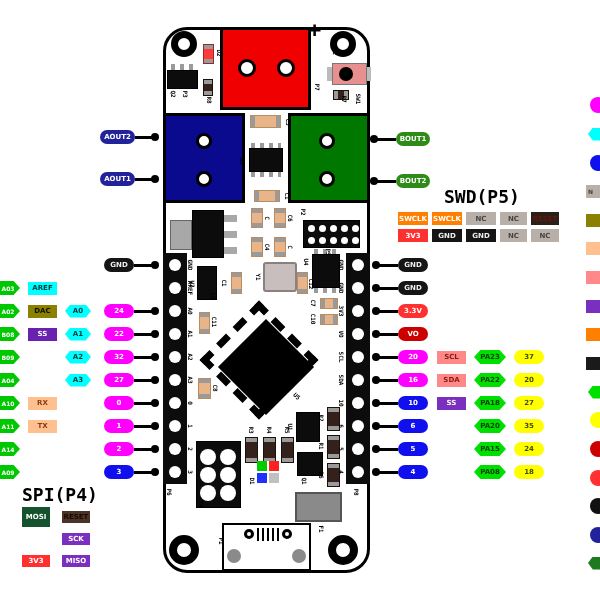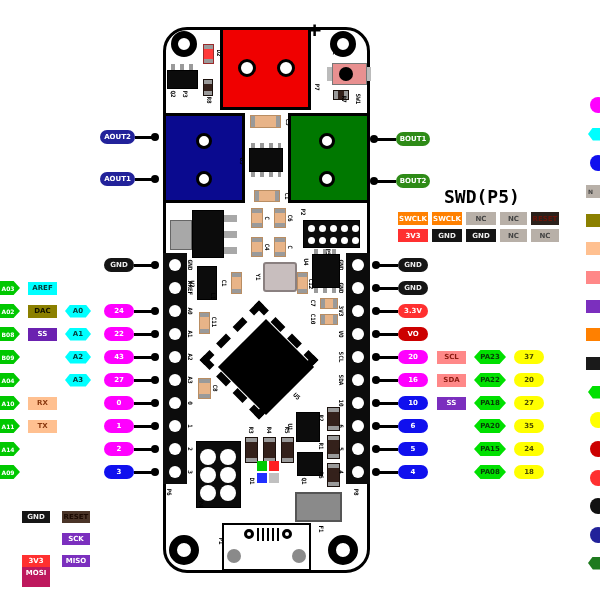--- a/index.html
+++ b/index.html
@@ -107,20 +107,21 @@
     <div style="background:#C0C0C0"></div>
   </div>
 
   <div class="abs ic" style="left:196px;top:441px;width:45px;height:67px"></div>
   <div class="abs" style="left:295px;top:492px;width:47px;height:30px;background:#8A8A8A;border:2px solid #555"></div>
 
   <div class="abs" style="left:222px;top:523px;width:89px;height:48px;background:#fff;border:2px solid #000"></div>
   <div class="abs" style="left:257px;top:528px;width:24px;height:13px;background:repeating-linear-gradient(90deg,#000 0 2px,#fff 2px 5px)"></div>
 
   <div class="abs title" style="left:444px;top:186px">SWD(P5)</div>
+  <div class="abs title" style="left:22px;top:484px">SPI(P4)</div>
 
   <div id="gen" class="abs" style="left:0;top:0;width:600px;height:600px">
       <div class="abs " style="left: 171px; top: 31px; width: 26px; height: 26px; border-radius: 50%; background: rgb(255, 255, 255); border: 7px solid rgb(0, 0, 0);"></div>
       <div class="abs " style="left: 330px; top: 31px; width: 26px; height: 26px; border-radius: 50%; background: rgb(255, 255, 255); border: 7px solid rgb(0, 0, 0);"></div>
       <div class="abs " style="left: 169px; top: 535px; width: 30px; height: 30px; border-radius: 50%; background: rgb(255, 255, 255); border: 8px solid rgb(0, 0, 0);"></div>
       <div class="abs " style="left: 328px; top: 535px; width: 30px; height: 30px; border-radius: 50%; background: rgb(255, 255, 255); border: 8px solid rgb(0, 0, 0);"></div>
       <div class="abs " style="left: 238px; top: 59px; width: 18px; height: 18px; border-radius: 50%; background: rgb(255, 255, 255); border: 3px solid rgb(0, 0, 0);"></div>
       <div class="abs " style="left: 277px; top: 59px; width: 18px; height: 18px; border-radius: 50%; background: rgb(255, 255, 255); border: 3px solid rgb(0, 0, 0);"></div>
       <div class="abs " style="left: 196px; top: 133px; width: 16px; height: 16px; border-radius: 50%; background: rgb(255, 255, 255); border: 3px solid rgb(0, 0, 0);"></div>
       <div class="abs " style="left: 196px; top: 171px; width: 16px; height: 16px; border-radius: 50%; background: rgb(255, 255, 255); border: 3px solid rgb(0, 0, 0);"></div>
@@ -180,21 +181,21 @@
       <div class="abs line" style="left: 134px; top: 309.5px; width: 22px;"></div>
       <div class="abs dot" style="left: 151px; top: 307px;"></div>
       <div class="abs arrow-r cc" style="left: 0px; top: 327px; width: 20px; height: 14px; background: rgb(0, 200, 0);">B08</div>
       <div class="abs boxlab cc" style="left: 28px; top: 327.5px; width: 29px; height: 13px; background: rgb(107, 33, 176); color: rgb(255, 255, 255);">SS</div>
       <div class="abs hex cc" style="left: 65px; top: 327.5px; width: 26px; height: 13px; background: rgb(0, 255, 255); color: rgb(6, 58, 58);">A1</div>
       <div class="abs pill cc" style="left: 104px; top: 327px; width: 30px; height: 14px; background: rgb(255, 0, 255); color: rgb(255, 255, 255);">22</div>
       <div class="abs line" style="left: 134px; top: 332.5px; width: 22px;"></div>
       <div class="abs dot" style="left: 151px; top: 330px;"></div>
       <div class="abs arrow-r cc" style="left: 0px; top: 350px; width: 20px; height: 14px; background: rgb(0, 200, 0);">B09</div>
       <div class="abs hex cc" style="left: 65px; top: 350.5px; width: 26px; height: 13px; background: rgb(0, 255, 255); color: rgb(6, 58, 58);">A2</div>
-      <div class="abs pill cc" style="left: 104px; top: 350px; width: 30px; height: 14px; background: rgb(255, 0, 255); color: rgb(255, 255, 255);">43</div>
+      <div class="abs pill cc" style="left: 104px; top: 350px; width: 30px; height: 14px; background: rgb(255, 0, 255); color: rgb(255, 255, 255);">32</div>
       <div class="abs line" style="left: 134px; top: 355.5px; width: 22px;"></div>
       <div class="abs dot" style="left: 151px; top: 353px;"></div>
       <div class="abs arrow-r cc" style="left: 0px; top: 373px; width: 20px; height: 14px; background: rgb(0, 200, 0);">A04</div>
       <div class="abs hex cc" style="left: 65px; top: 373.5px; width: 26px; height: 13px; background: rgb(0, 255, 255); color: rgb(6, 58, 58);">A3</div>
       <div class="abs pill cc" style="left: 104px; top: 373px; width: 30px; height: 14px; background: rgb(255, 0, 255); color: rgb(255, 255, 255);">27</div>
       <div class="abs line" style="left: 134px; top: 378.5px; width: 22px;"></div>
       <div class="abs dot" style="left: 151px; top: 376px;"></div>
       <div class="abs arrow-r cc" style="left: 0px; top: 396px; width: 20px; height: 14px; background: rgb(0, 200, 0);">A10</div>
       <div class="abs boxlab cc" style="left: 28px; top: 396.5px; width: 29px; height: 13px; background: rgb(255, 192, 144); color: rgb(139, 58, 16);">RX</div>
       <div class="abs pill cc" style="left: 104px; top: 396px; width: 30px; height: 14px; background: rgb(255, 0, 255); color: rgb(255, 255, 255);">0</div>
@@ -275,21 +276,21 @@
       <div class="abs boxlab cc" style="left: 466px; top: 212px; width: 30px; height: 13px; background: rgb(184, 176, 168); color: rgb(68, 68, 68);">NC</div>
       <div class="abs boxlab cc" style="left: 500px; top: 212px; width: 27px; height: 13px; background: rgb(184, 176, 168); color: rgb(68, 68, 68);">NC</div>
       <div class="abs boxlab cc" style="left: 531px; top: 212px; width: 28px; height: 13px; background: rgb(43, 33, 27); color: rgb(107, 20, 8);">RESET</div>
       <div class="abs boxlab cc" style="left: 398px; top: 229px; width: 30px; height: 13px; background: rgb(255, 48, 48); color: rgb(255, 255, 255);">3V3</div>
       <div class="abs boxlab cc" style="left: 432px; top: 229px; width: 30px; height: 13px; background: rgb(21, 21, 21); color: rgb(238, 238, 238);">GND</div>
       <div class="abs boxlab cc" style="left: 466px; top: 229px; width: 30px; height: 13px; background: rgb(21, 21, 21); color: rgb(238, 238, 238);">GND</div>
       <div class="abs boxlab cc" style="left: 500px; top: 229px; width: 27px; height: 13px; background: rgb(184, 176, 168); color: rgb(68, 68, 68);">NC</div>
       <div class="abs boxlab cc" style="left: 531px; top: 229px; width: 28px; height: 13px; background: rgb(184, 176, 168); color: rgb(68, 68, 68);">NC</div>
       <div class="abs boxlab cc" style="left: 22px; top: 511px; width: 28px; height: 12px; background: rgb(21, 21, 21); color: rgb(238, 238, 238);">GND</div>
       <div class="abs boxlab cc" style="left: 62px; top: 511px; width: 28px; height: 12px; background: rgb(74, 52, 40); color: rgb(26, 8, 0);">RESET</div>
-      <div class="abs boxlab cc" style="left: 22px; top: 558px; width: 28px; height: 29px; background: #be185d; color: rgb(255, 255, 255);">MOSI</div>
+      <div class="abs boxlab cc" style="left: 22px; top: 507px; width: 28px; height: 20px; background: #14532d; color: rgb(255, 255, 255);">MOSI</div>
       <div class="abs boxlab cc" style="left: 62px; top: 533px; width: 28px; height: 12px; background: rgb(123, 47, 190); color: rgb(255, 255, 255);">SCK</div>
       <div class="abs boxlab cc" style="left: 22px; top: 555px; width: 28px; height: 12px; background: rgb(255, 48, 48); color: rgb(255, 255, 255);">3V3</div>
       <div class="abs boxlab cc" style="left: 62px; top: 555px; width: 28px; height: 12px; background: rgb(123, 47, 190); color: rgb(255, 255, 255);">MISO</div>
       <div class="abs " style="left: 590px; top: 97px; width: 16px; height: 16px; border-radius: 50%; background: rgb(255, 0, 255); border: none;"></div>
       <div class="abs arrow-l" style="left: 588px; top: 127.5px; width: 16px; height: 13px; background: rgb(0, 255, 255);"></div>
       <div class="abs " style="left: 590px; top: 155px; width: 16px; height: 16px; border-radius: 50%; background: rgb(16, 16, 238); border: none;"></div>
       <div class="abs " style="left: 586px; top: 184.5px; width: 20px; height: 13px; background: rgb(184, 176, 168); color: rgb(68, 68, 68); font: bold 6px &quot;DejaVu Sans&quot;, sans-serif; padding-left: 2px; display: flex; align-items: center;">N</div>
       <div class="abs " style="left: 586px; top: 213.5px; width: 20px; height: 13px; background: rgb(139, 128, 0); color: rgb(0, 0, 0); font: bold 6px &quot;DejaVu Sans&quot;, sans-serif; padding-left: 2px; display: flex; align-items: center;"></div>
       <div class="abs " style="left: 586px; top: 241.5px; width: 20px; height: 13px; background: rgb(255, 192, 144); color: rgb(0, 0, 0); font: bold 6px &quot;DejaVu Sans&quot;, sans-serif; padding-left: 2px; display: flex; align-items: center;"></div>
       <div class="abs " style="left: 586px; top: 270.5px; width: 20px; height: 13px; background: rgb(255, 136, 136); color: rgb(0, 0, 0); font: bold 6px &quot;DejaVu Sans&quot;, sans-serif; padding-left: 2px; display: flex; align-items: center;"></div>

